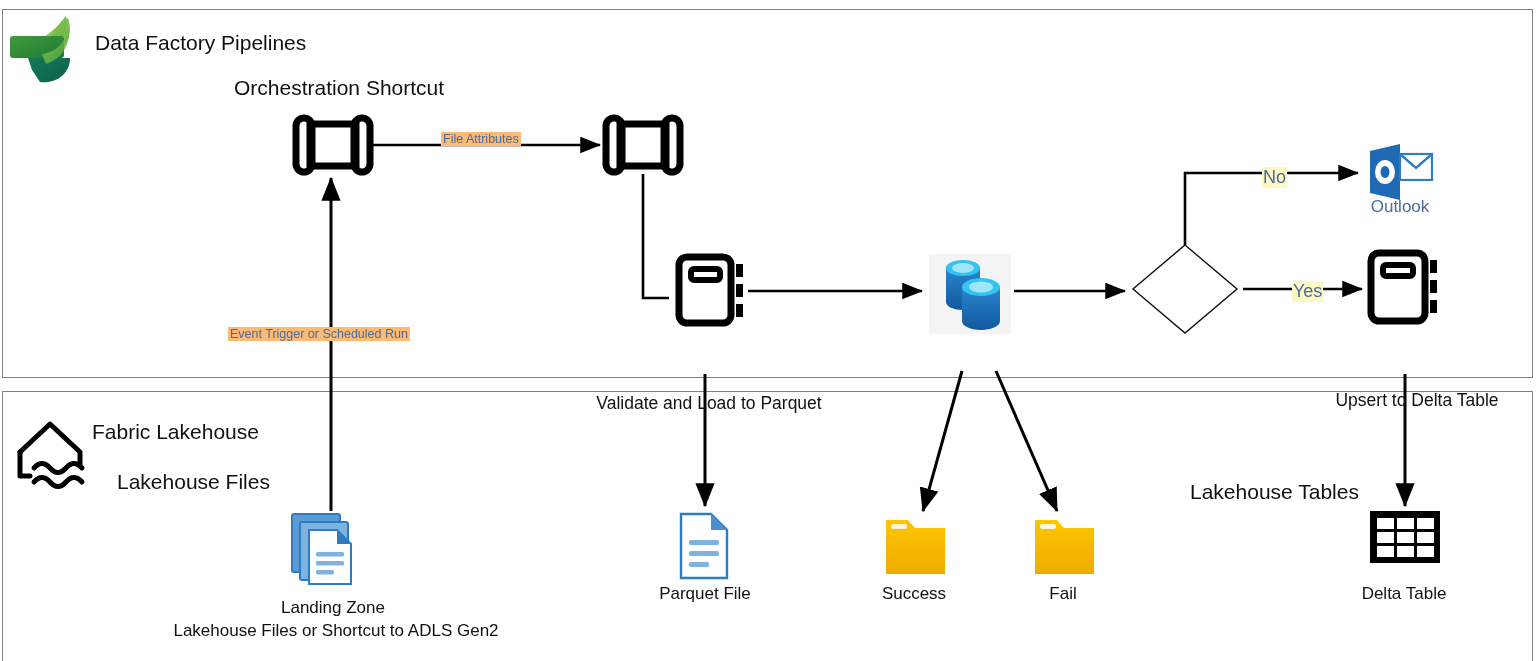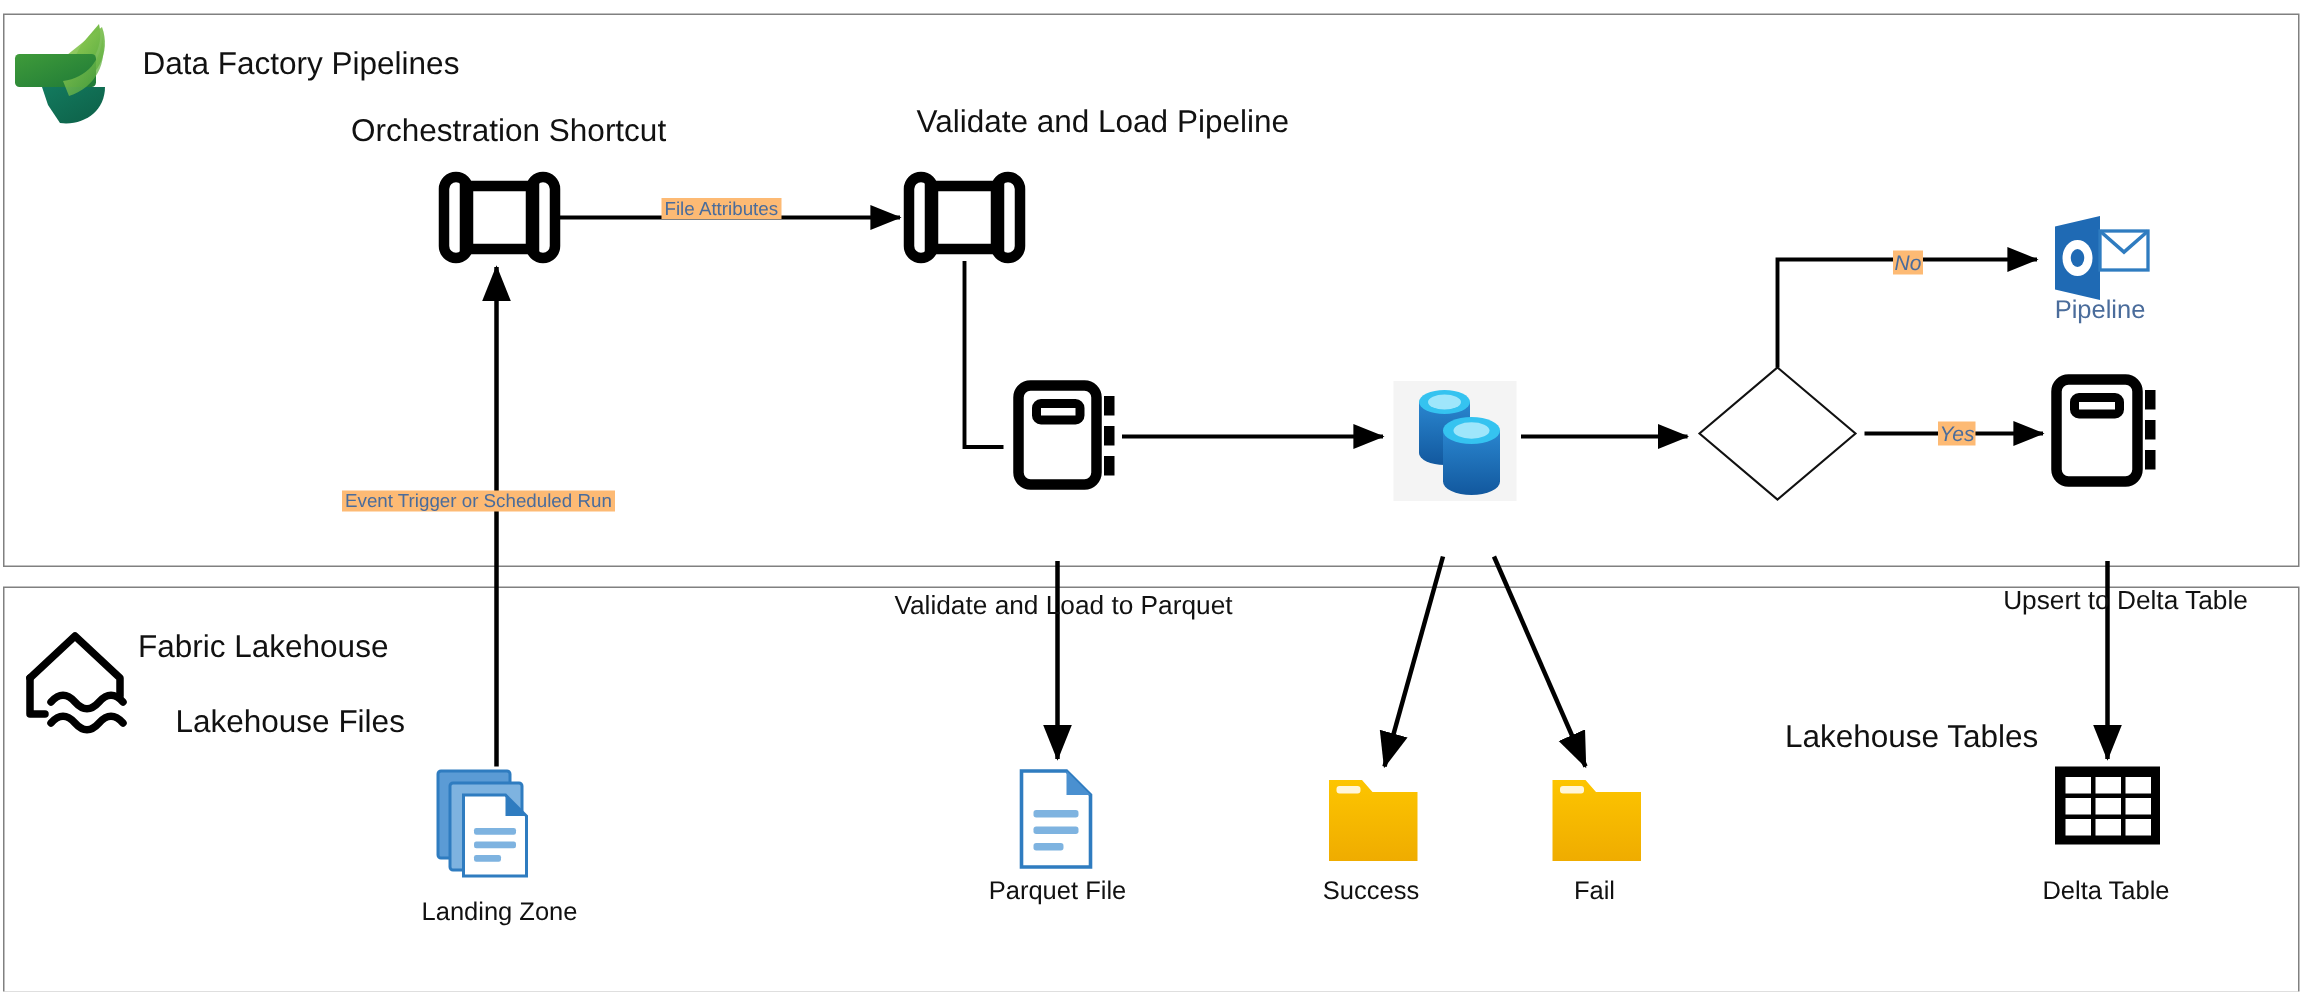--- a/index.html
+++ b/index.html
@@ -8,21 +8,21 @@
   .stage{position:absolute;left:0;top:6px;width:1440px;height:661px;}
   .panel{position:absolute;border:1.6px solid #808080;background:#fff;box-sizing:border-box;}
   #panel-top{left:2px;top:3px;width:1531px;height:369px;}
   #panel-bottom{left:2px;top:385px;width:1531px;height:271px;}
   svg.overlay{position:absolute;left:0;top:0;width:1536px;height:661px;pointer-events:none;}
   .lbl{position:absolute;white-space:nowrap;}
   .title-lg{font-size:21px;color:#111;}
   .cap{font-size:17.5px;color:#111;margin-top:46px;}
   .cap2{font-size:17px;color:#111;}
   .edge-lbl{font-size:12.5px;color:#4a6c9b;background:#fdba74;padding:0 2px;}
-  .edge-lbl-sm{font-size:14px;color:#4a6c9b;background:#fdba74;padding:0 1px;font-style:italic;}
+  .edge-lbl-sm{font-size:18px;color:#4a6c9b;background:#fef9c3;padding:0 1px;}
   .diamond-txt{position:absolute;font-size:13px;color:#111;text-align:center;line-height:17px;width:120px;}
   .outlook-txt{font-size:17px;color:#4a6c9b;}
   .ctr{transform:translateX(-50%);}
 </style>
 </head>
 <body>
 
 <div class="stage">
 
   <div class="panel" id="panel-top"></div>
@@ -186,46 +186,46 @@
       <path d="M996,365 L1057,505" marker-end="url(#arrow)" stroke-width="3"></path>
 
       <path d="M1405,368 L1405,500" marker-end="url(#arrow)" stroke-width="3"></path>
     </g>
   </svg>
 
   <div class="lbl title-lg" style="left:95px;top:25px;">Data Factory Pipelines</div>
 
   <div class="lbl title-lg" style="left:234px;top:70px;">Orchestration Shortcut</div>
 
-  <div class="lbl title-lg" style="left:611px;top:64px;">Validate and Load Pipeline</div>
 
   <div class="lbl edge-lbl" style="left:441px;top:126px;">File Attributes</div>
 
   <div class="lbl edge-lbl" style="left:228px;top:321px;">Event Trigger or Scheduled Run</div>
 
   <div class="lbl edge-lbl-sm" style="left:1262px;top:161px;">No</div>
 
   <div class="lbl edge-lbl-sm" style="left:1292px;top:275px;">Yes</div>
 
 
-  <div class="lbl outlook-txt ctr" style="left:1400px;top:191px;">Pipeline</div>
+  <div class="lbl outlook-txt ctr" style="left:1400px;top:191px;">Outlook</div>
 
   <div class="lbl cap ctr" style="left:709px;top:341px;">Validate and Load to Parquet</div>
 
 
   <div class="lbl cap ctr" style="left:1417px;top:338px;">Upsert to Delta Table</div>
 
   <div class="lbl title-lg" style="left:92px;top:414px;">Fabric Lakehouse</div>
 
   <div class="lbl title-lg" style="left:117px;top:464px;">Lakehouse Files</div>
 
   <div class="lbl title-lg" style="left:1190px;top:463px;margin-top:11px;">Lakehouse Tables</div>
 
   <div class="lbl cap2 ctr" style="left:333px;top:592px;">Landing Zone</div>
 
+  <div class="lbl cap2 ctr" style="left:336px;top:615px;">Lakehouse Files or Shortcut to ADLS Gen2</div>
 
   <div class="lbl cap2 ctr" style="left:705px;top:578px;">Parquet File</div>
 
   <div class="lbl cap2 ctr" style="left:914px;top:578px;">Success</div>
 
   <div class="lbl cap2 ctr" style="left:1063px;top:578px;">Fail</div>
 
   <div class="lbl cap2 ctr" style="left:1404px;top:578px;">Delta Table</div>
 
 </div>

